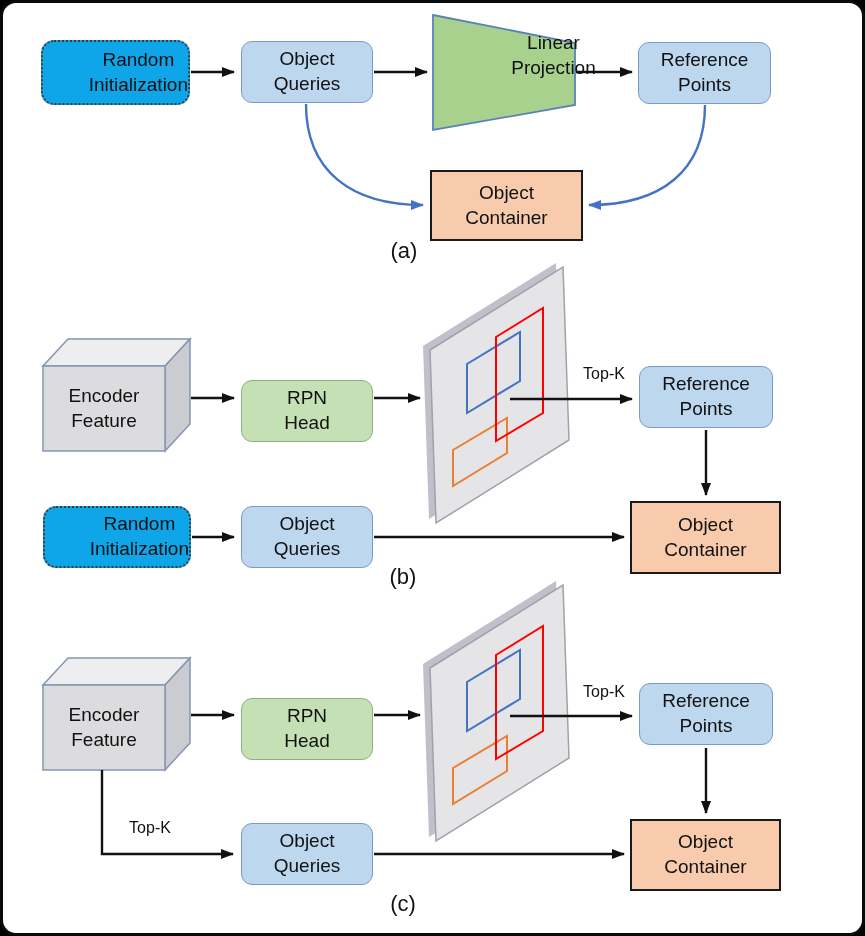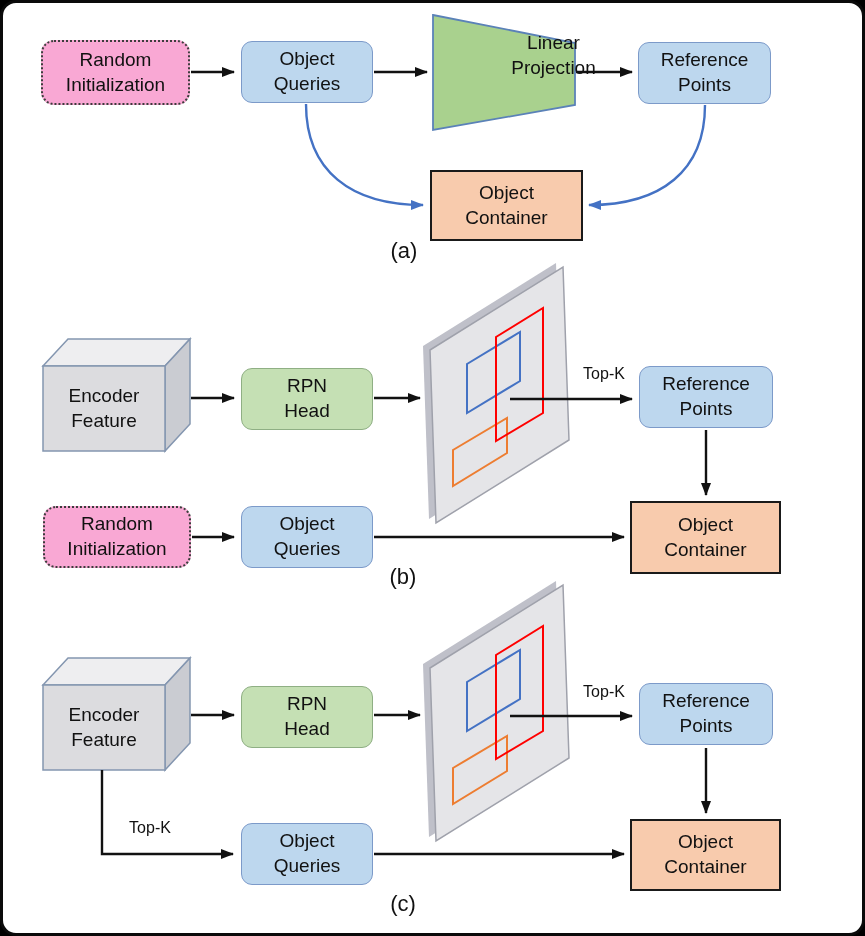--- a/index.html
+++ b/index.html
@@ -21,27 +21,28 @@
   .lbl{ white-space:pre-line; }
   .blue{
     background:var(--query-box-fill,#BDD7EE);
     border:1.8px solid var(--query-box-border,#7C9AC9);
     border-radius:11px;
   }
   .green{
     background:var(--rpn-fill,#C5E0B4);
     border:1.8px solid var(--rpn-border,#8FAF84);
     border-radius:11px;
+    margin-top:12px;
   }
   .orange{
     background:var(--container-fill,#F8CBAD);
     border:2.2px solid var(--container-border,#1A1A1A);
   }
   .dashed{
-    background:#f9a8d4; border:2px dotted #3c3c3c; border-radius:13px;
+    background:#0ea5e9; border:2px dotted #3c3c3c; border-radius:13px;justify-content:flex-end;
   }
   .plain{ background:transparent; border:none; }
   .topk{ font-size:16px; }
   .caption{ font-size:22px; }
 </style>
 </head>
 <body>
 
 <div id="frame">
   <div id="canvas">

